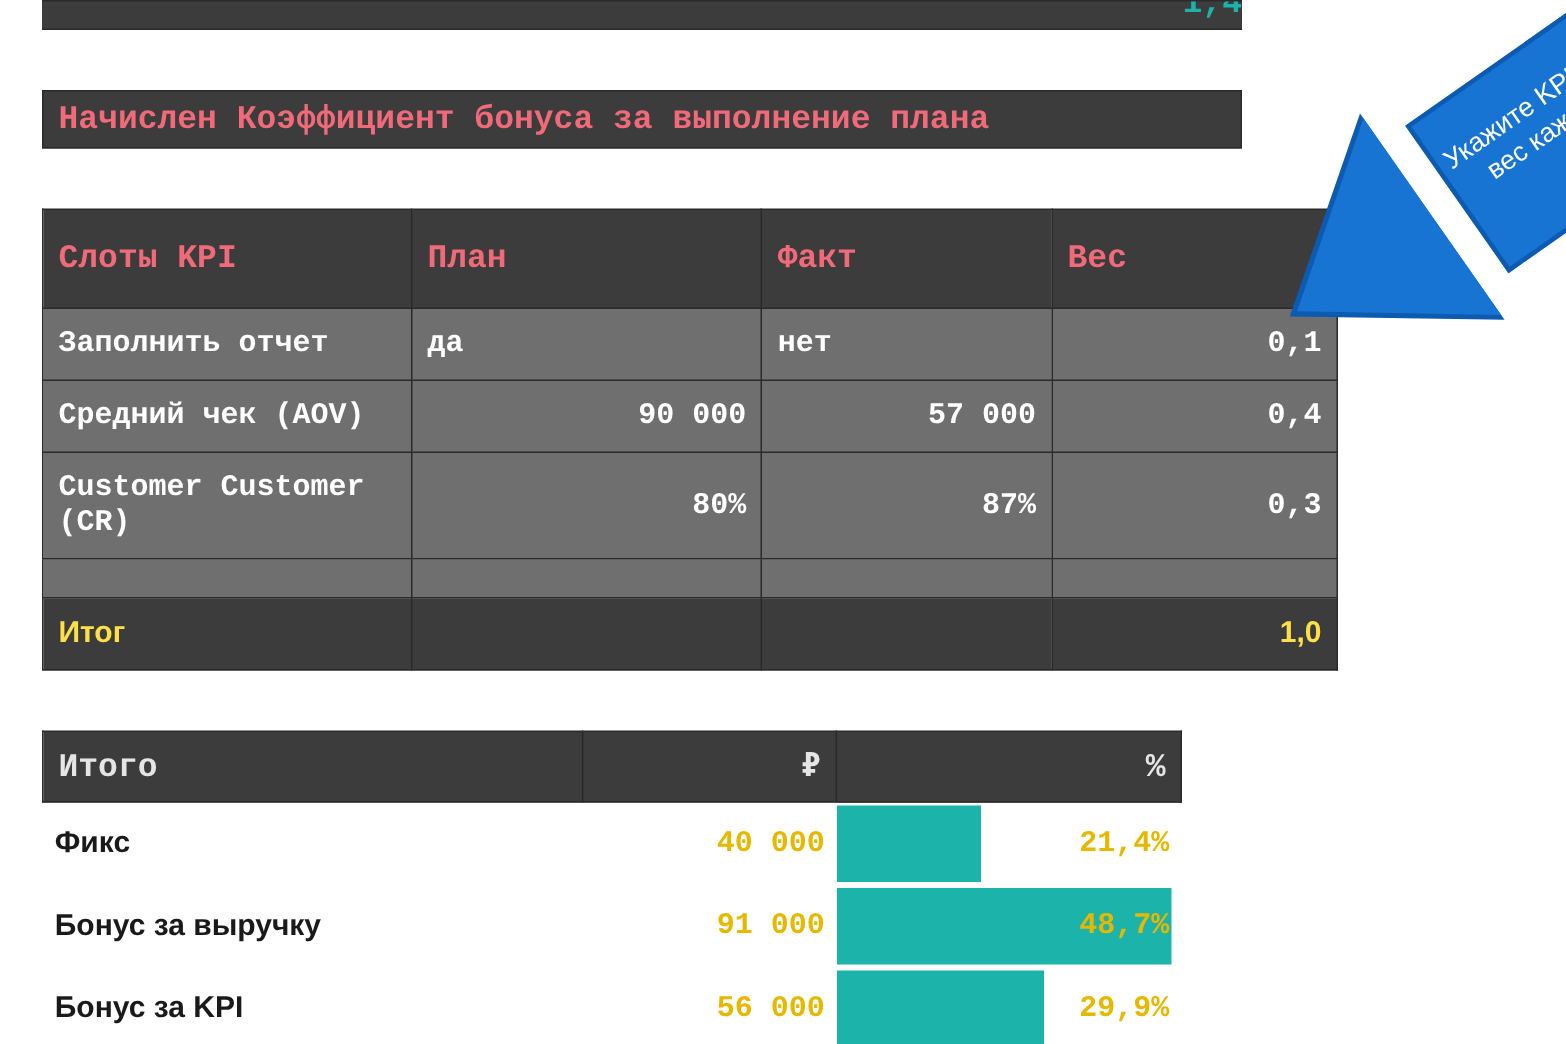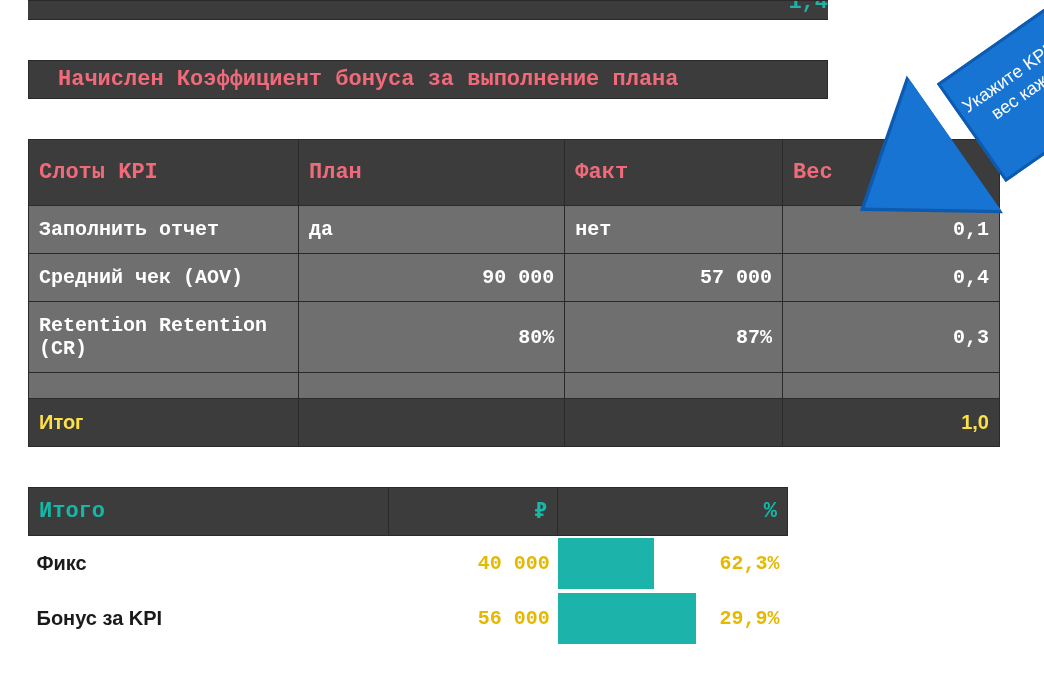--- a/index.html
+++ b/index.html
@@ -40,39 +40,38 @@
   .coef-block .title-row {
     background: #3c3c3c;
     padding: 6px 10px;
     border: 1px solid #2a2a2a;
   }
   .coef-block .title-text {
     color: #f06a7a;
     font-size: 22px;
     font-weight: bold;
     font-family: 'Courier New', monospace;
-    margin-left: 19px;
   }
   .coef-block .value-row {
     background: #3c3c3c;
     padding: 2px 10px 6px 10px;
     border: 1px solid #2a2a2a;
     border-top: none;
     text-align: center;
   }
   .coef-block .value-text {
     color: #1bb3aa;
     font-size: 24px;
     font-weight: bold;
   }
 
   
   .kpi-table {
     margin: 40px 0 0 28px;
-    width: 972px;
+    width: 864px;
     border-collapse: collapse;
   }
   .kpi-table th, .kpi-table td {
     border: 1px solid #2a2a2a;
     padding: 12px 10px;
     text-align: left;
   }
   .kpi-table th {
     background: #3c3c3c;
     color: #f06a7a;
@@ -118,21 +117,21 @@
   .summary-wrap {
     margin: 40px 0 0 28px;
     width: 760px;
   }
   .summary-table {
     width: 100%;
     border-collapse: collapse;
   }
   .summary-table th {
     background: #3c3c3c;
-    color: #14b8a6;
+    color: #e5e5e5;
     font-size: 22px;
     font-weight: bold;
     padding: 10px 10px;
     border: 1px solid #2a2a2a;
     text-align: left;
   }
   .summary-table th.right { text-align: right; }
   .summary-table td {
     background: #ffffff;
     font-family: Arial, sans-serif;
@@ -271,21 +270,21 @@
         <td class="fakt">нет</td>
         <td class="ves">0,1</td>
       </tr>
       <tr>
         <td>Средний чек (AOV)</td>
         <td class="plan num-right">90 000</td>
         <td class="fakt num-right">57 000</td>
         <td class="ves">0,4</td>
       </tr>
       <tr>
-        <td>Retention Retention (CR)</td>
+        <td>Customer Customer (CR)</td>
         <td class="plan num-right">80%</td>
         <td class="fakt num-right">87%</td>
         <td class="ves">0,3</td>
       </tr>
       <tr class="blank">
         <td></td>
         <td></td>
         <td></td>
         <td></td>
       </tr>
@@ -311,21 +310,29 @@
         <th class="right">₽</th>
         <th class="right">%</th>
       </tr>
     </thead>
     <tbody id="summary-body">
         <tr>
           <td class="label">Фикс</td>
           <td class="rub">40 000</td>
           <td class="pct-cell">
             <div class="pct-bar" style="width: 42%;"></div>
-            <div class="pct-text">62,3%</div>
+            <div class="pct-text">21,4%</div>
+          </td>
+        </tr>
+        <tr>
+          <td class="label">Бонус за выручку</td>
+          <td class="rub">91 000</td>
+          <td class="pct-cell">
+            <div class="pct-bar" style="width: 97%;"></div>
+            <div class="pct-text">48,7%</div>
           </td>
         </tr>
         <tr>
           <td class="label">Бонус за KPI</td>
           <td class="rub">56 000</td>
           <td class="pct-cell">
             <div class="pct-bar" style="width: 60%;"></div>
             <div class="pct-text">29,9%</div>
           </td>
         </tr>

